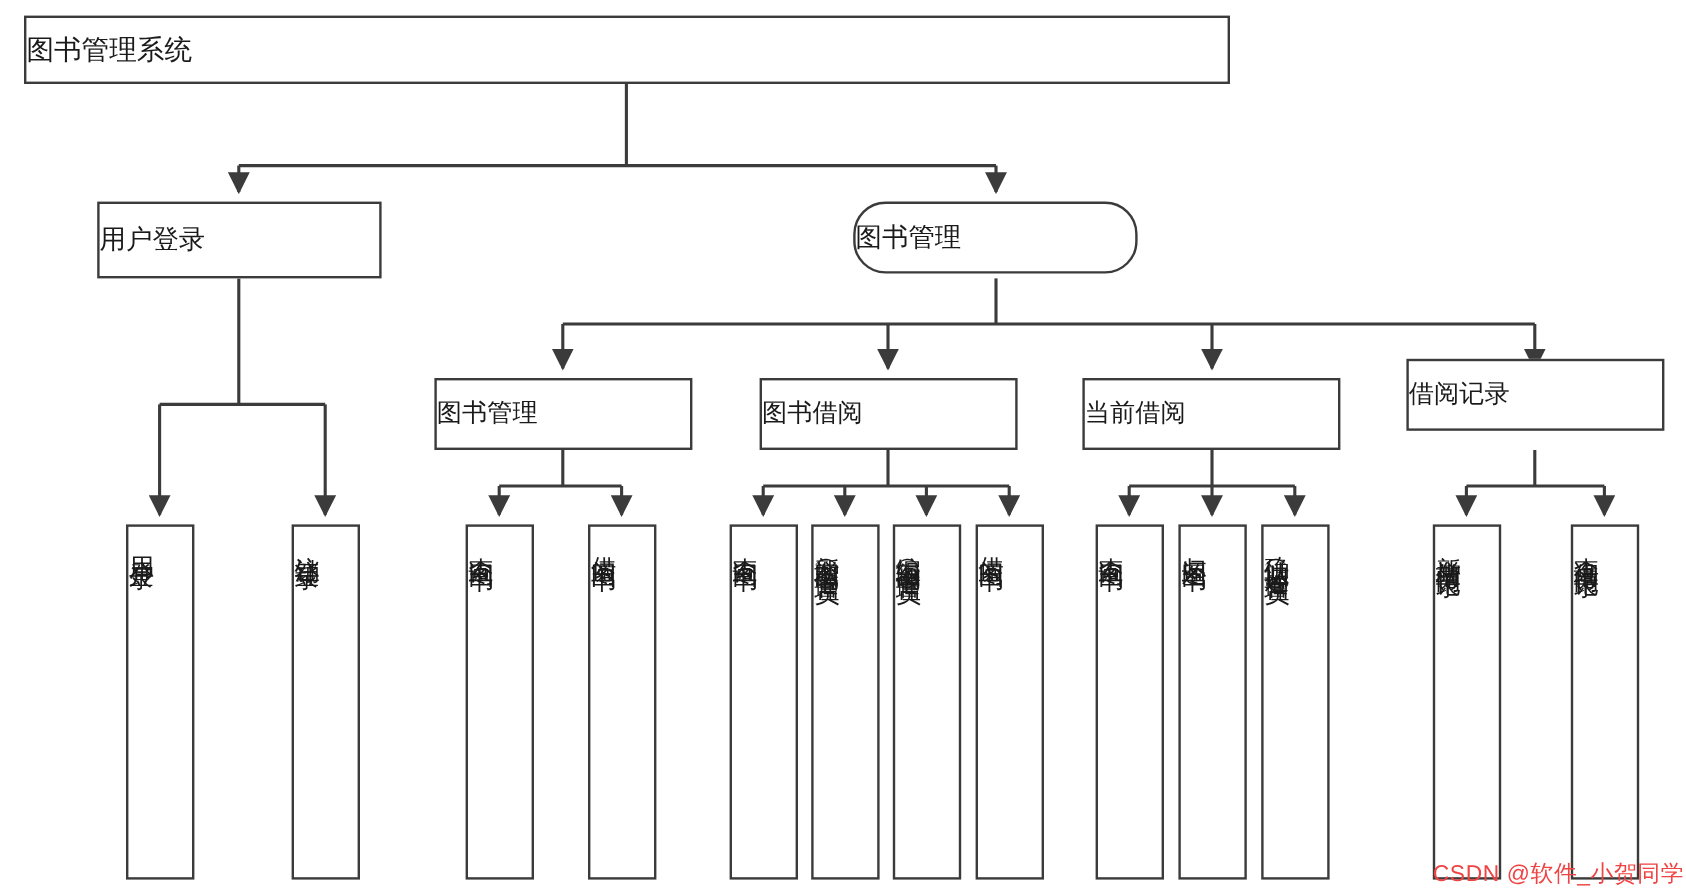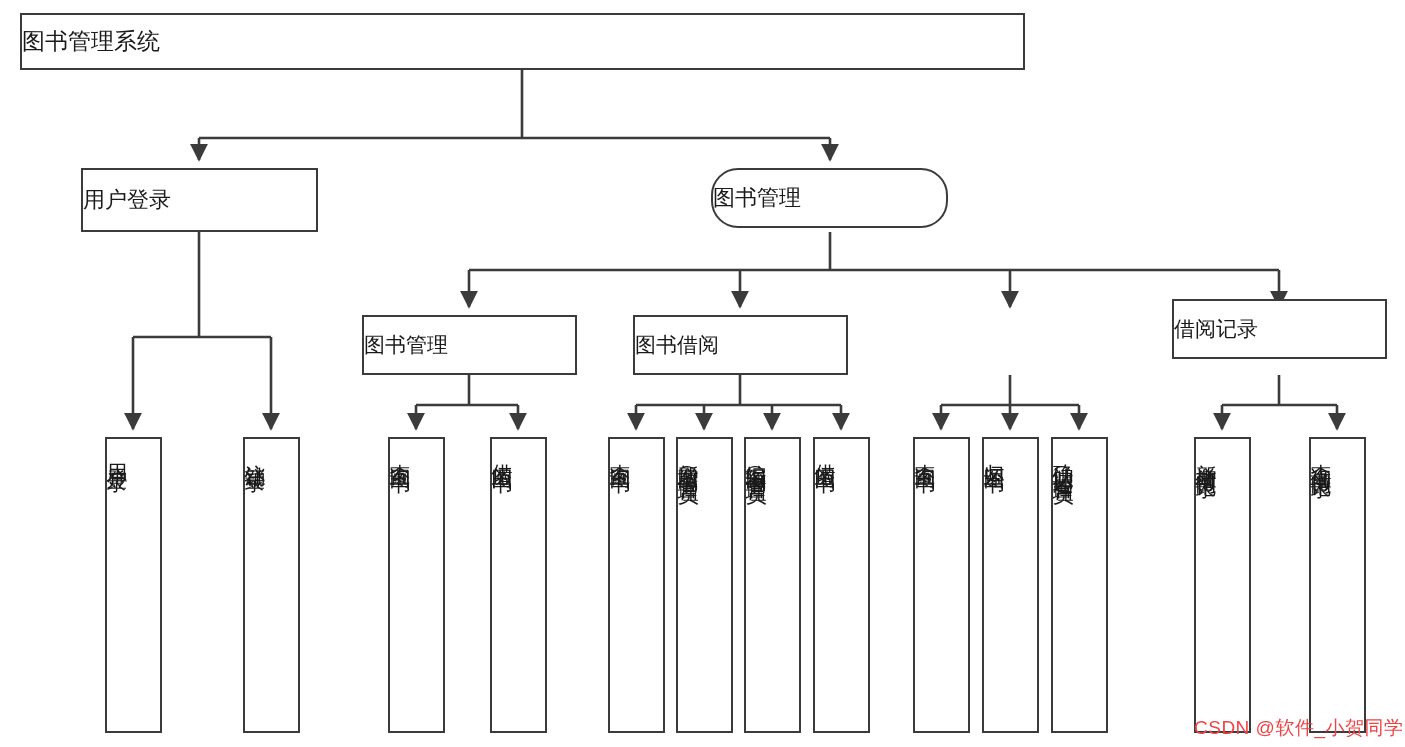--- a/index.html
+++ b/index.html
@@ -131,20 +131,23 @@
   <div class="node horiz tier1" style="left:711px; top:168px; width:237px; height:60px;border-radius:27px;">
     <span class="lbl">图书管理</span>
   </div>
 
   <div class="node horiz tier2" style="left:362px; top:315px; width:215px; height:60px;">
     <span class="lbl">图书管理</span>
   </div>
   <div class="node horiz tier2" style="left:633px; top:315px; width:215px; height:60px;">
     <span class="lbl">图书借阅</span>
   </div>
+  <div class="node horiz tier2" style="left:902px; top:315px; width:215px; height:60px;">
+    <span class="lbl">当前借阅</span>
+  </div>
   <div class="node horiz tier2" style="left:1172px; top:299px; width:215px; height:60px;">
     <span class="lbl">借阅记录</span>
   </div>
 
   <div class="node leaf" style="left:105px; top:437px; width:57px; height:296px;">
     <span class="lbl">用户登录</span>
   </div>
   <div class="node leaf" style="left:243px; top:437px; width:57px; height:296px;">
     <span class="lbl">注销登录</span>
   </div>

